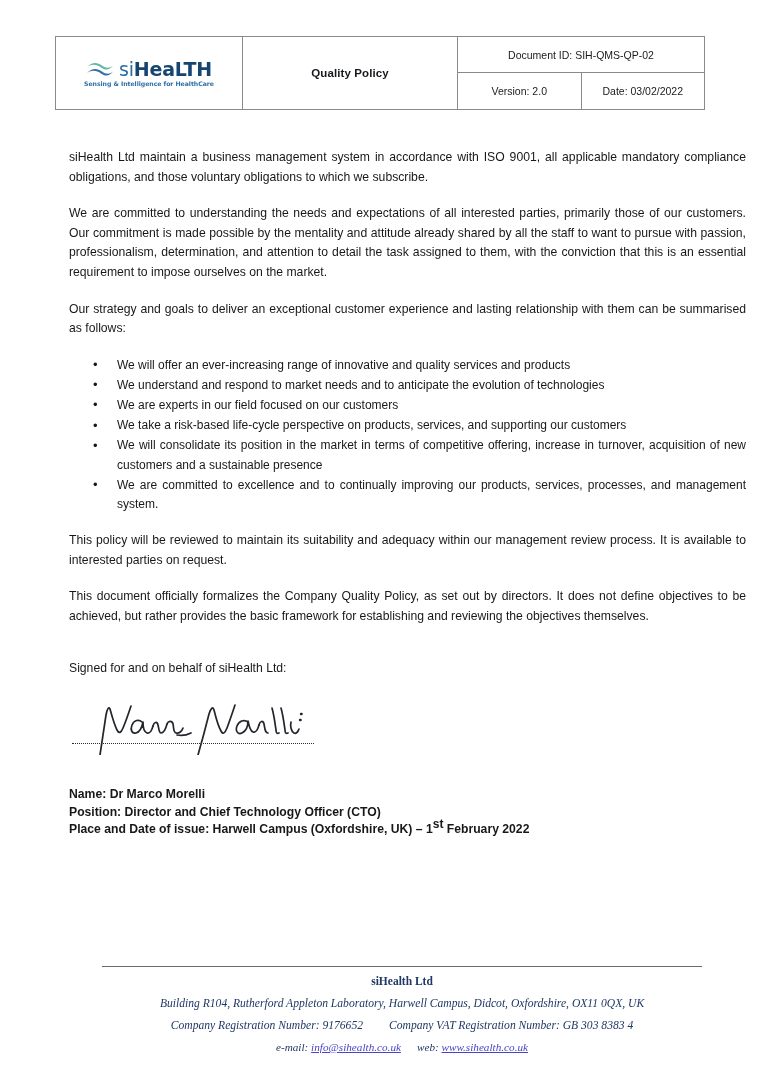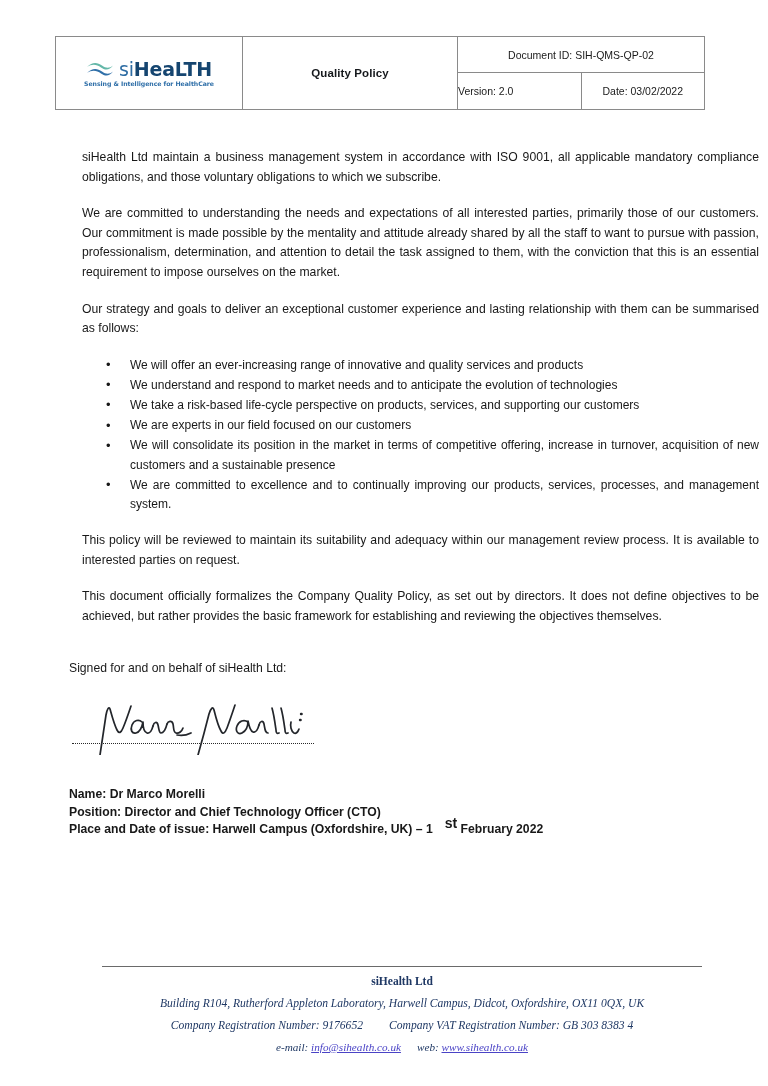--- a/index.html
+++ b/index.html
@@ -47,21 +47,21 @@
     width: 214px;
     text-align: center;
   }
   .cell-docid {
     height: 35px;
     text-align: center;
   }
   .cell-version {
     width: 125px;
     height: 36px;
-    text-align: left;
+    text-align: center;
   }
   .cell-date {
     width: 125px;
     height: 36px;
     text-align: center;
   }
 
   .doc-title {
     font-size: 11.5px;
     font-weight: bold;
@@ -110,21 +110,20 @@
     letter-spacing: -0.05px;
     white-space: nowrap;
   }
 
   
   .body-block {
     position: absolute;
     left: 55px;
     top: 148px;
     width: 677px;
-    margin-left: 13px;
   }
   p.para {
     margin: 0 0 17px 0;
     font-size: 12.2px;
     line-height: 19.6px;
     text-align: justify;
     text-justify: inter-word;
     color: #181818;
   }
   p.para:last-child { margin-bottom: 0; }
@@ -182,21 +181,21 @@
   .signatory {
     position: absolute;
     left: 55px;
     top: 786px;
     font-size: 12.2px;
     line-height: 17.6px;
     color: #181818;
     font-weight: bold;
   }
   .signatory div { white-space: nowrap; }
-  sup.ord { font-size: 14px; vertical-align: super; line-height: 0; margin-left: 12px; }
+  sup.ord { font-size: 12px; vertical-align: super; line-height: 0; }
 
   
   .footer {
     position: absolute;
     left: 88px;
     top: 966px;
     width: 600px;
     text-align: center;
   }
   .footer-rule {
@@ -277,22 +276,22 @@
 
     <p class="para">siHealth Ltd maintain a business management system in accordance with ISO 9001, all applicable mandatory compliance obligations, and those voluntary obligations to which we subscribe.</p>
 
     <p class="para">We are committed to understanding the needs and expectations of all interested parties, primarily those of our customers. Our commitment is made possible by the mentality and attitude already shared by all the staff to want to pursue with passion, professionalism, determination, and attention to detail the task assigned to them, with the conviction that this is an essential requirement to impose ourselves on the market.</p>
 
     <p class="para">Our strategy and goals to deliver an exceptional customer experience and lasting relationship with them can be summarised as follows:</p>
 
     <ul class="bullets">
       <li class="nojust">We will offer an ever-increasing range of innovative and quality services and products</li>
       <li class="nojust">We understand and respond to market needs and to anticipate the evolution of technologies</li>
+      <li class="nojust">We are experts in our field focused on our customers</li>
       <li class="nojust">We take a risk-based life-cycle perspective on products, services, and supporting our customers</li>
-      <li class="nojust">We are experts in our field focused on our customers</li>
       <li>We will consolidate its position in the market in terms of competitive offering, increase in turnover, acquisition of new customers and a sustainable presence</li>
       <li>We are committed to excellence and to continually improving our products, services, processes, and management system.</li>
     </ul>
 
     <p class="para">This policy will be reviewed to maintain its suitability and adequacy within our management review process. It is available to interested parties on request.</p>
 
     <p class="para">This document officially formalizes the Company Quality Policy, as set out by directors. It does not define objectives to be achieved, but rather provides the basic framework for establishing and reviewing the objectives themselves.</p>
   </div>
 
   <div class="sig-intro">Signed for and on behalf of siHealth Ltd:</div>

